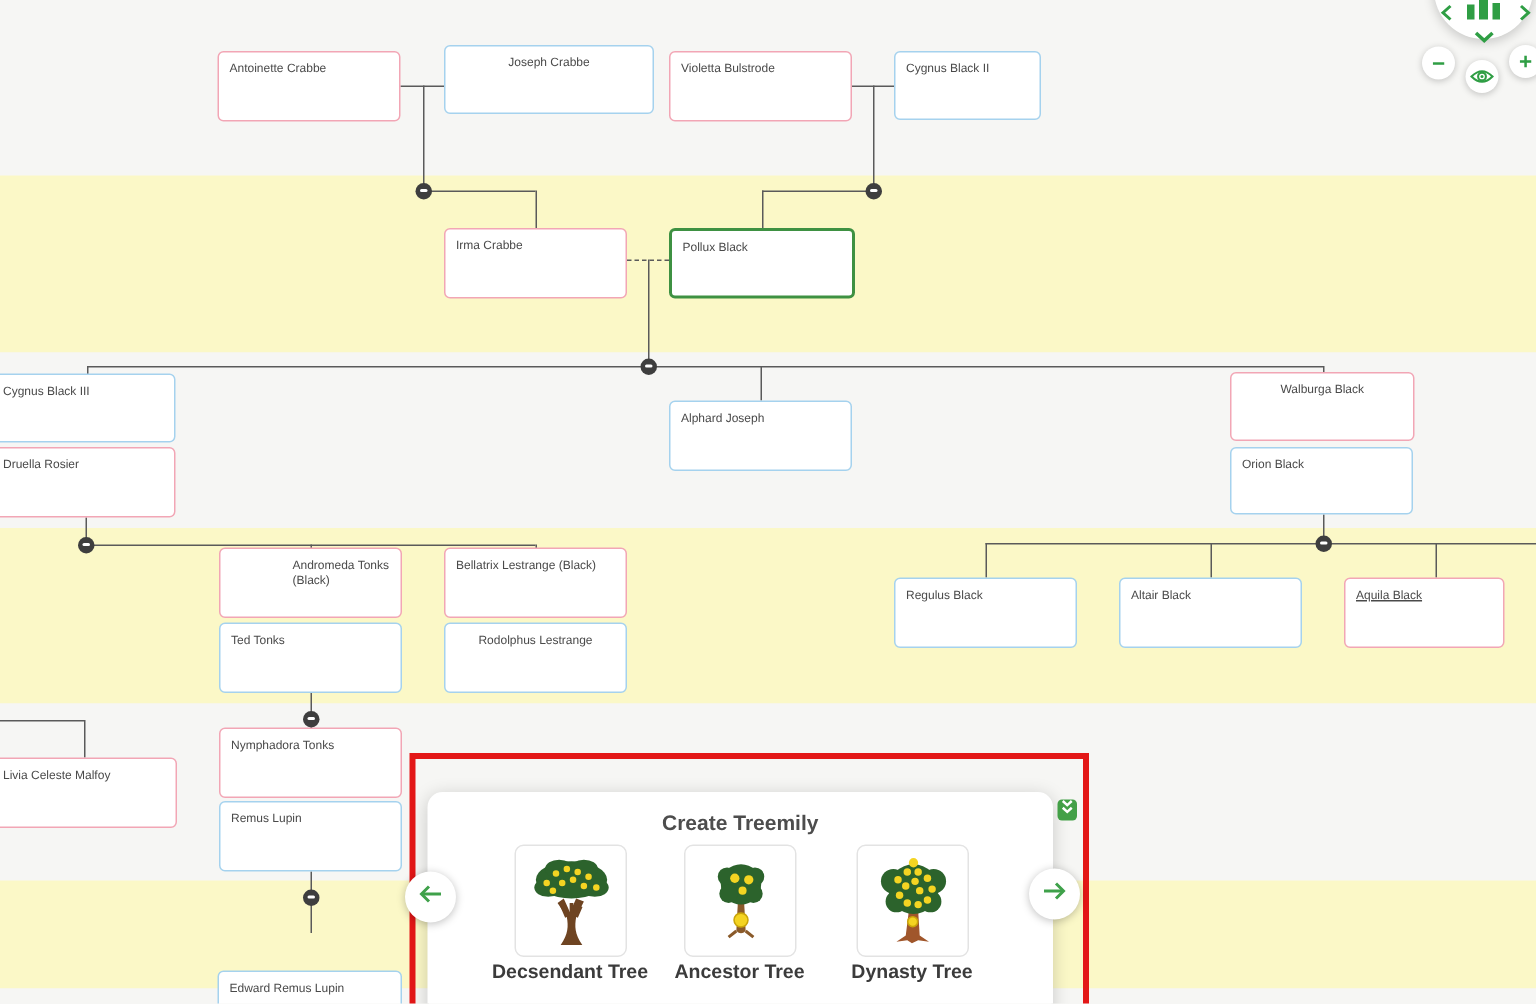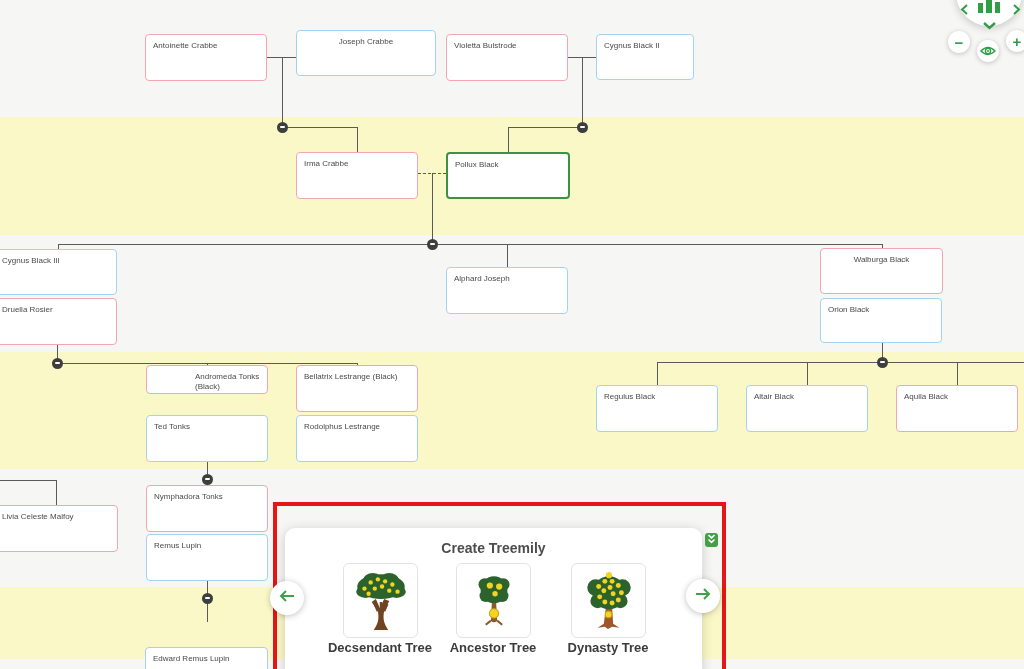--- a/index.html
+++ b/index.html
@@ -93,27 +93,27 @@
     <div class="person male" style="left: 296px; top: 30px; width: 140px; height: 46px; text-align: center;"><span>Joseph Crabbe</span></div>
     <div class="person female" style="left: 446px; top: 34px; width: 122px; height: 47px;"><span>Violetta Bulstrode</span></div>
     <div class="person male" style="left: 596px; top: 34px; width: 98px; height: 46px;"><span>Cygnus Black II</span></div>
     <div class="person female" style="left: 296px; top: 152px; width: 122px; height: 47px;"><span>Irma Crabbe</span></div>
     <div class="person male selected" style="left: 446px; top: 152px; width: 124px; height: 47px;"><span>Pollux Black</span></div>
     <div class="person male" style="left: -6px; top: 249px; width: 123px; height: 46px;"><span>Cygnus Black III</span></div>
     <div class="person female" style="left: -6px; top: 298px; width: 123px; height: 47px;"><span>Druella Rosier</span></div>
     <div class="person male" style="left: 446px; top: 267px; width: 122px; height: 47px;"><span>Alphard Joseph</span></div>
     <div class="person female" style="left: 820px; top: 248px; width: 123px; height: 46px; text-align: center;"><span>Walburga Black</span></div>
     <div class="person male" style="left: 820px; top: 298px; width: 122px; height: 45px;"><span>Orion Black</span></div>
-    <div class="person female" style="left: 146px; top: 365px; width: 122px; height: 29px; padding-left: 48px;"><span>Andromeda Tonks (Black)</span></div>
+    <div class="person female" style="left: 146px; top: 365px; width: 122px; height: 47px; padding-left: 48px;"><span>Andromeda Tonks (Black)</span></div>
     <div class="person male" style="left: 146px; top: 415px; width: 122px; height: 47px;"><span>Ted Tonks</span></div>
     <div class="person female" style="left: 296px; top: 365px; width: 122px; height: 47px;"><span>Bellatrix Lestrange (Black)</span></div>
-    <div class="person male" style="left: 296px; top: 415px; width: 122px; height: 47px;"><span>Rodolphus Lestrange</span></div>
+    <div class="person male" style="left: 296px; top: 415px; width: 122px; height: 47px; text-align: center;"><span>Rodolphus Lestrange</span></div>
     <div class="person male" style="left: 596px; top: 385px; width: 122px; height: 47px;"><span>Regulus Black</span></div>
     <div class="person male" style="left: 746px; top: 385px; width: 122px; height: 47px;"><span>Altair Black</span></div>
-    <div class="person female" style="left: 896px; top: 385px; width: 122px; height: 47px;"><span>Aquila Black</span></div>
+    <div class="person female" style="left: 896px; top: 385px; width: 107px; height: 47px; text-decoration: underline;"><span>Aquila Black</span></div>
     <div class="person female" style="left: -6px; top: 505px; width: 124px; height: 47px;"><span>Livia Celeste Malfoy</span></div>
     <div class="person female" style="left: 146px; top: 485px; width: 122px; height: 47px;"><span>Nymphadora Tonks</span></div>
     <div class="person male" style="left: 146px; top: 534px; width: 122px; height: 47px;"><span>Remus Lupin</span></div>
     <div class="person male" style="left: 145px; top: 647px; width: 123px; height: 36px;"><span>Edward Remus Lupin</span></div>
     <div class="jdot" style="left: 276.5px; top: 121.5px;">
       <span></span>
     </div>
     <div class="jdot" style="left: 576.5px; top: 121.5px;">
       <span></span>
     </div>

